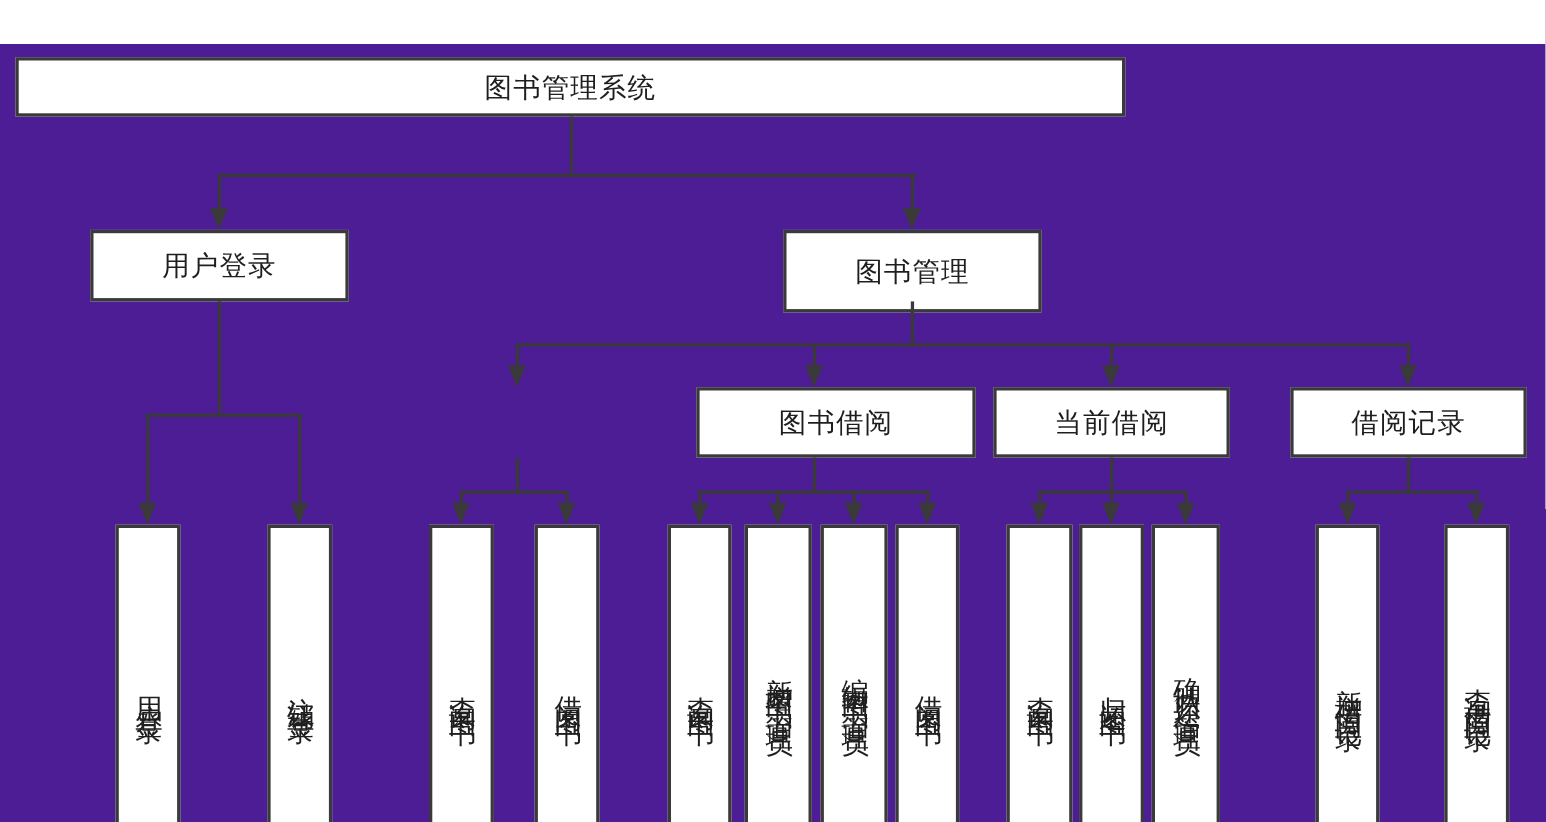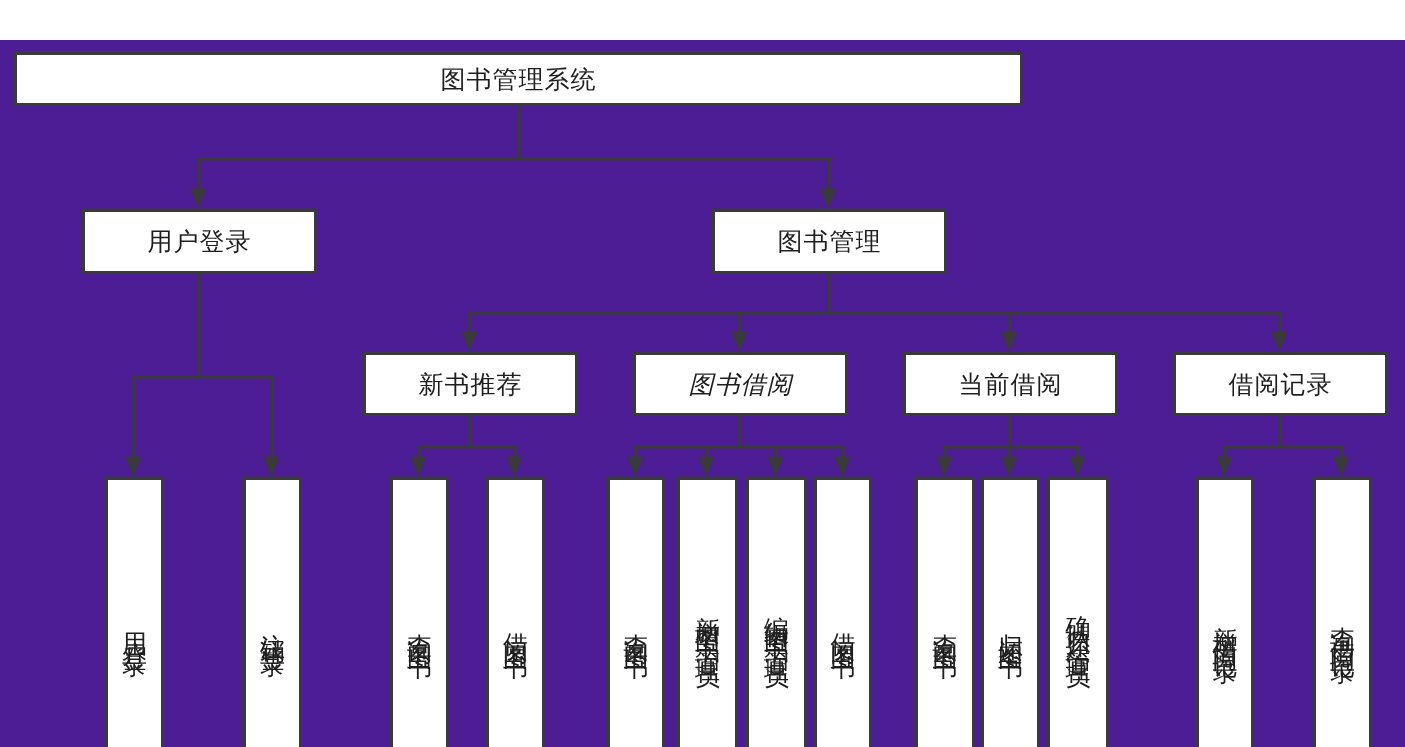--- a/index.html
+++ b/index.html
@@ -37,42 +37,41 @@
   <div class="box" style="left:14px;top:12px;width:1009px;height:54px;">图书管理系统</div>
 
   <div class="vline" style="left:518px;top:66px;width:3px;height:54px;"></div>
   <div class="hline" style="left:198px;top:118px;width:635px;height:3px;"></div>
   <div class="vline" style="left:198px;top:118px;width:3px;height:33px;"></div>
   <div class="arrow" style="left:191px;top:149px;"></div>
   <div class="vline" style="left:828px;top:118px;width:3px;height:33px;"></div>
   <div class="arrow" style="left:821px;top:149px;"></div>
 
   <div class="box" style="left:82px;top:169px;width:235px;height:65px;">用户登录</div>
-  <div class="box" style="left:712px;top:169px;width:235px;height:65px;">图书管理</div>
+  <div class="box" style="left:712px;top:169px;width:235px;height:75px;">图书管理</div>
 
   <div class="vline" style="left:198px;top:234px;width:3px;height:105px;"></div>
   <div class="hline" style="left:133px;top:336px;width:141px;height:3px;"></div>
   <div class="vline" style="left:133px;top:336px;width:3px;height:81px;"></div>
   <div class="arrow" style="left:126px;top:417px;"></div>
   <div class="vline" style="left:271px;top:336px;width:3px;height:81px;"></div>
   <div class="arrow" style="left:264px;top:417px;"></div>
 
   <div class="vline" style="left:828px;top:234px;width:3px;height:41px;"></div>
   <div class="hline" style="left:469px;top:272px;width:813px;height:3px;"></div>
   <div class="vline" style="left:469px;top:272px;width:3px;height:22px;"></div>
   <div class="arrow" style="left:462px;top:292px;"></div>
   <div class="vline" style="left:739px;top:272px;width:3px;height:22px;"></div>
   <div class="arrow" style="left:732px;top:292px;"></div>
   <div class="vline" style="left:1009px;top:272px;width:3px;height:22px;"></div>
   <div class="arrow" style="left:1002px;top:292px;"></div>
   <div class="vline" style="left:1279px;top:272px;width:3px;height:22px;"></div>
   <div class="arrow" style="left:1272px;top:292px;"></div>
 
-  <div class="box" style="left:363px;top:312px;width:215px;height:64px;">新书推荐</div>
-  <div class="box" style="left:633px;top:312px;width:215px;height:64px;font-style:italic;">图书借阅</div>
+  <div class="box" style="left:633px;top:312px;width:254px;height:64px;">图书借阅</div>
   <div class="box" style="left:1173px;top:312px;width:215px;height:64px;">借阅记录</div>
   <div class="box" style="left:903px;top:312px;width:215px;height:64px;">当前借阅</div>
 
   <div class="vline" style="left:469px;top:376px;width:3px;height:33px;"></div>
   <div class="hline" style="left:418px;top:406px;width:99px;height:3px;"></div>
   <div class="vline" style="left:418px;top:406px;width:3px;height:12px;"></div>
   <div class="arrow" style="left:411px;top:417px;"></div>
   <div class="vline" style="left:514px;top:406px;width:3px;height:12px;"></div>
   <div class="arrow" style="left:507px;top:417px;"></div>
 

